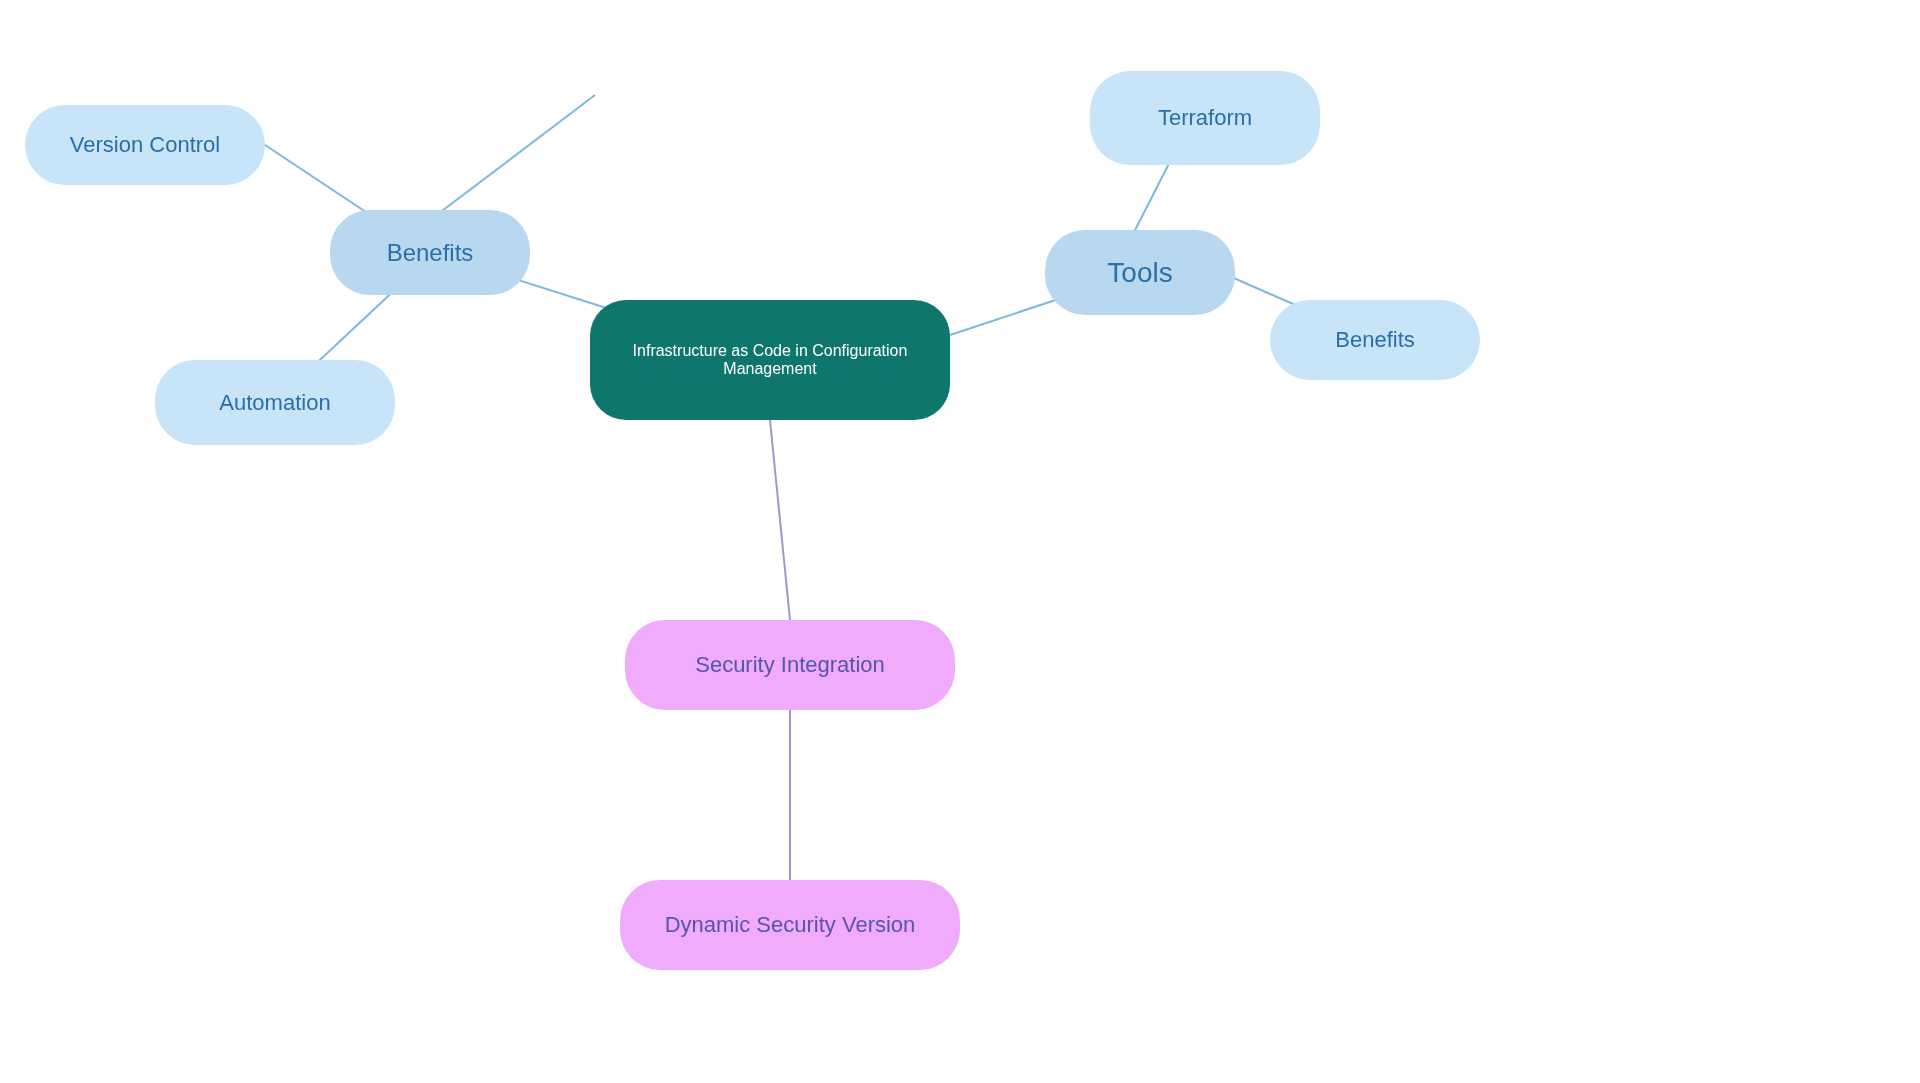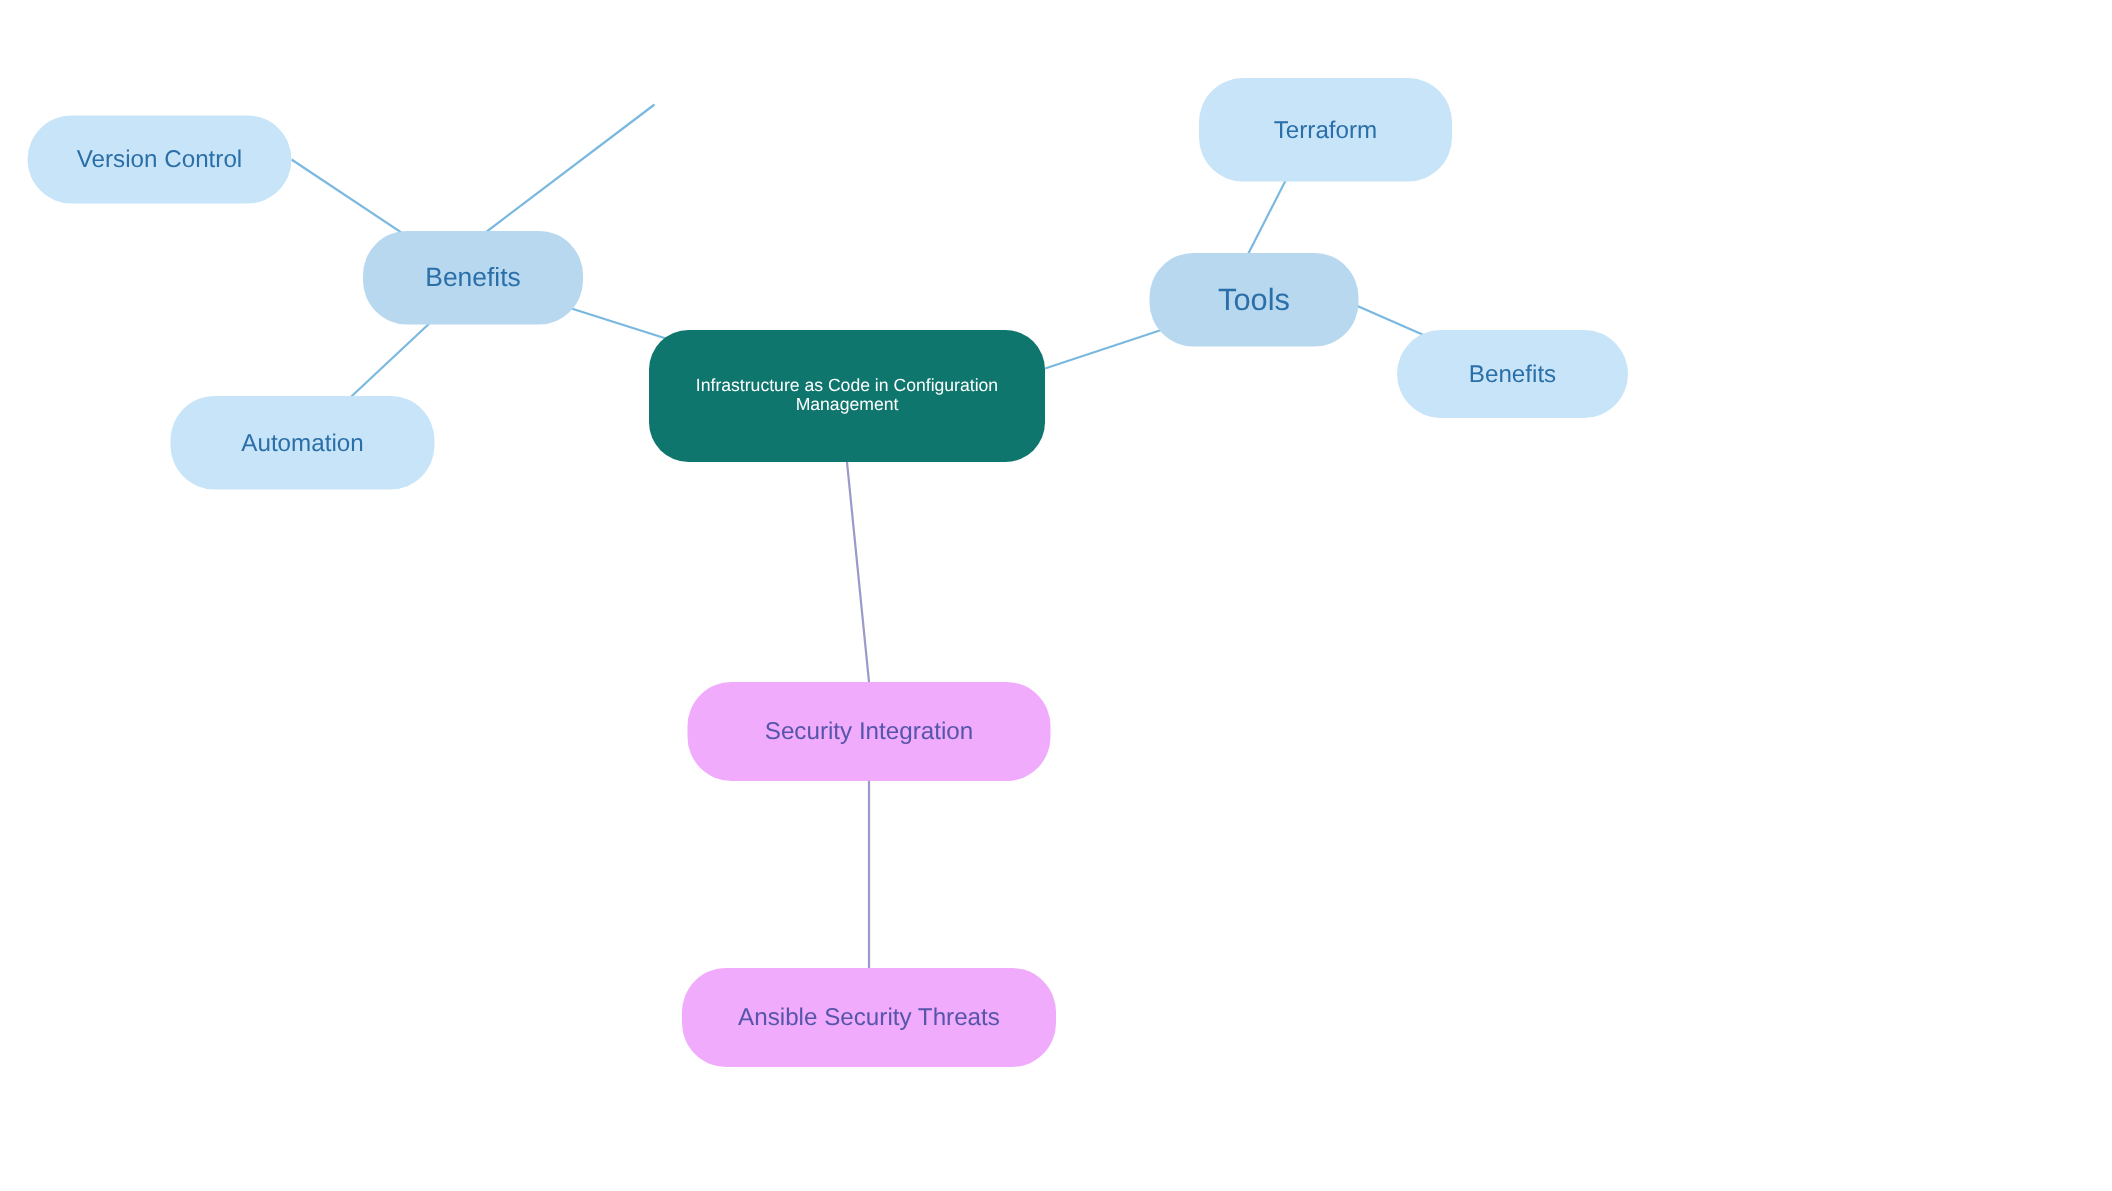--- a/index.html
+++ b/index.html
@@ -154,14 +154,14 @@
   <div class="node node-blue node-automation">Automation</div>
 
   <div class="node node-blue node-blue-mid node-tools">Tools</div>
 
   <div class="node node-blue node-terraform">Terraform</div>
 
   <div class="node node-blue node-ansible">Benefits</div>
 
   <div class="node node-purple node-security-integration">Security Integration</div>
 
-  <div class="node node-purple node-dynamic-threats">Ansible Security Threats</div>
+  <div class="node node-purple node-dynamic-threats">Dynamic Security Version</div>
 </div>
 
 </body></html>

